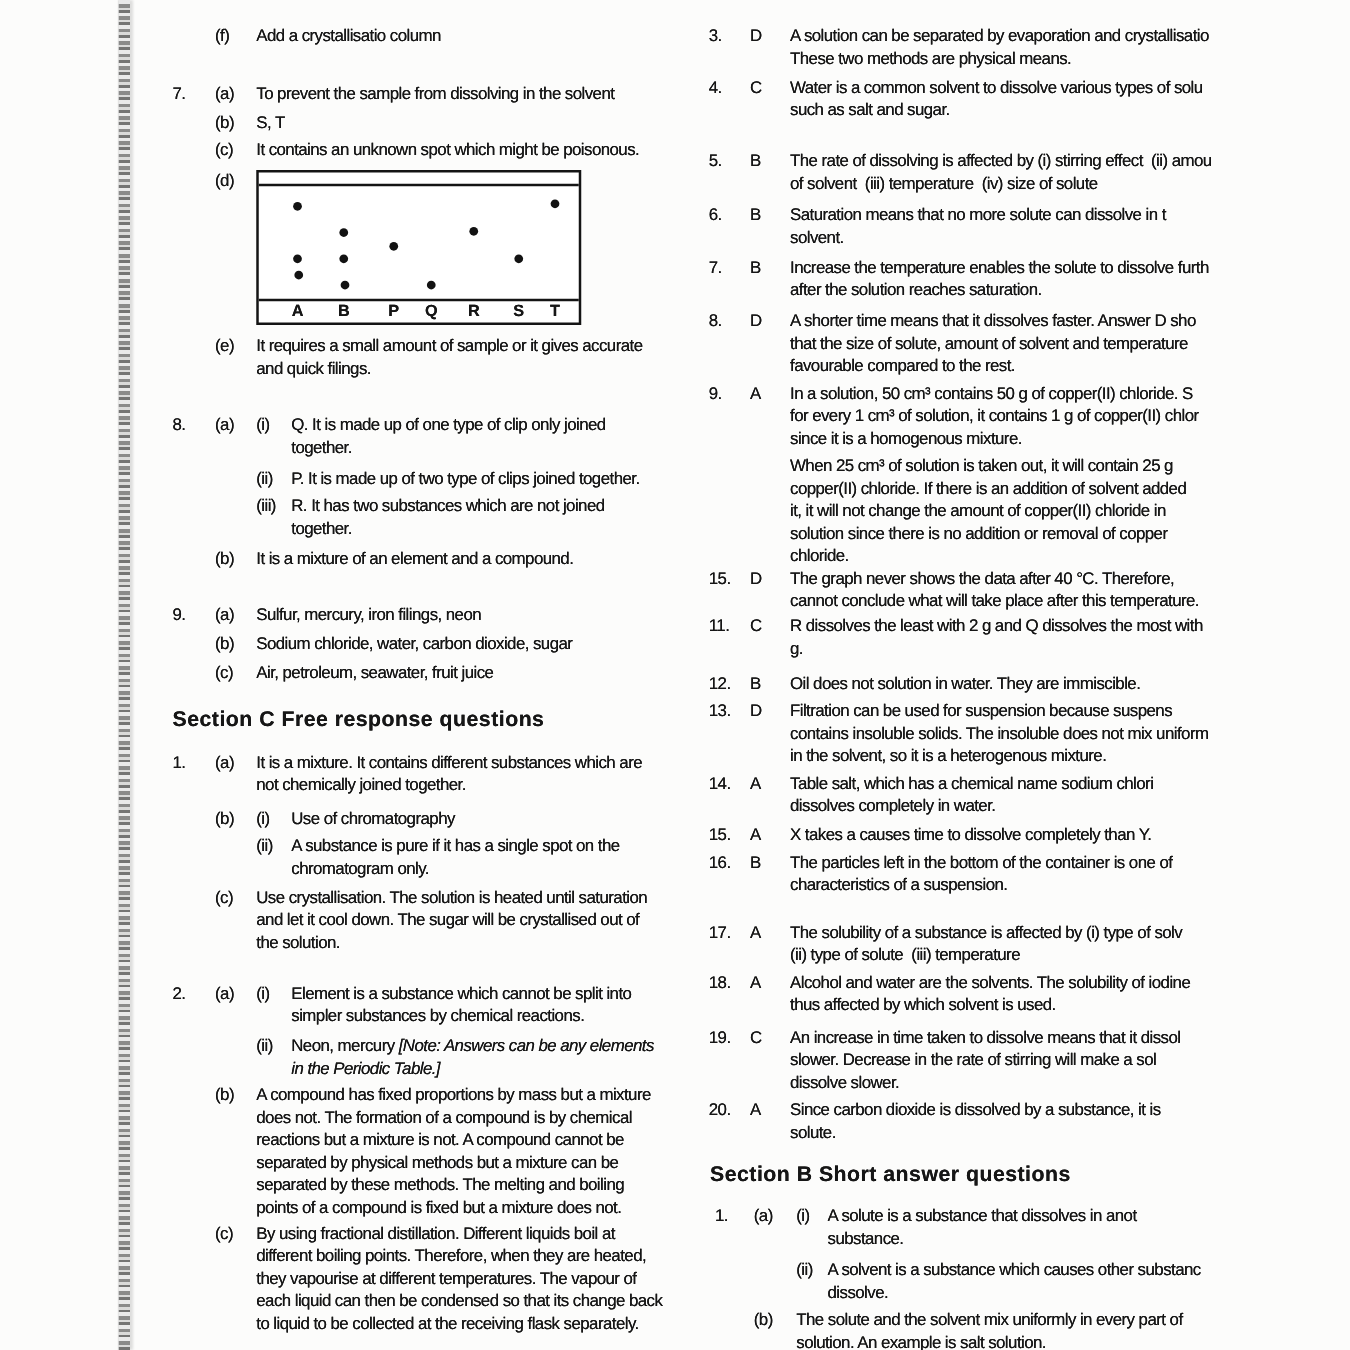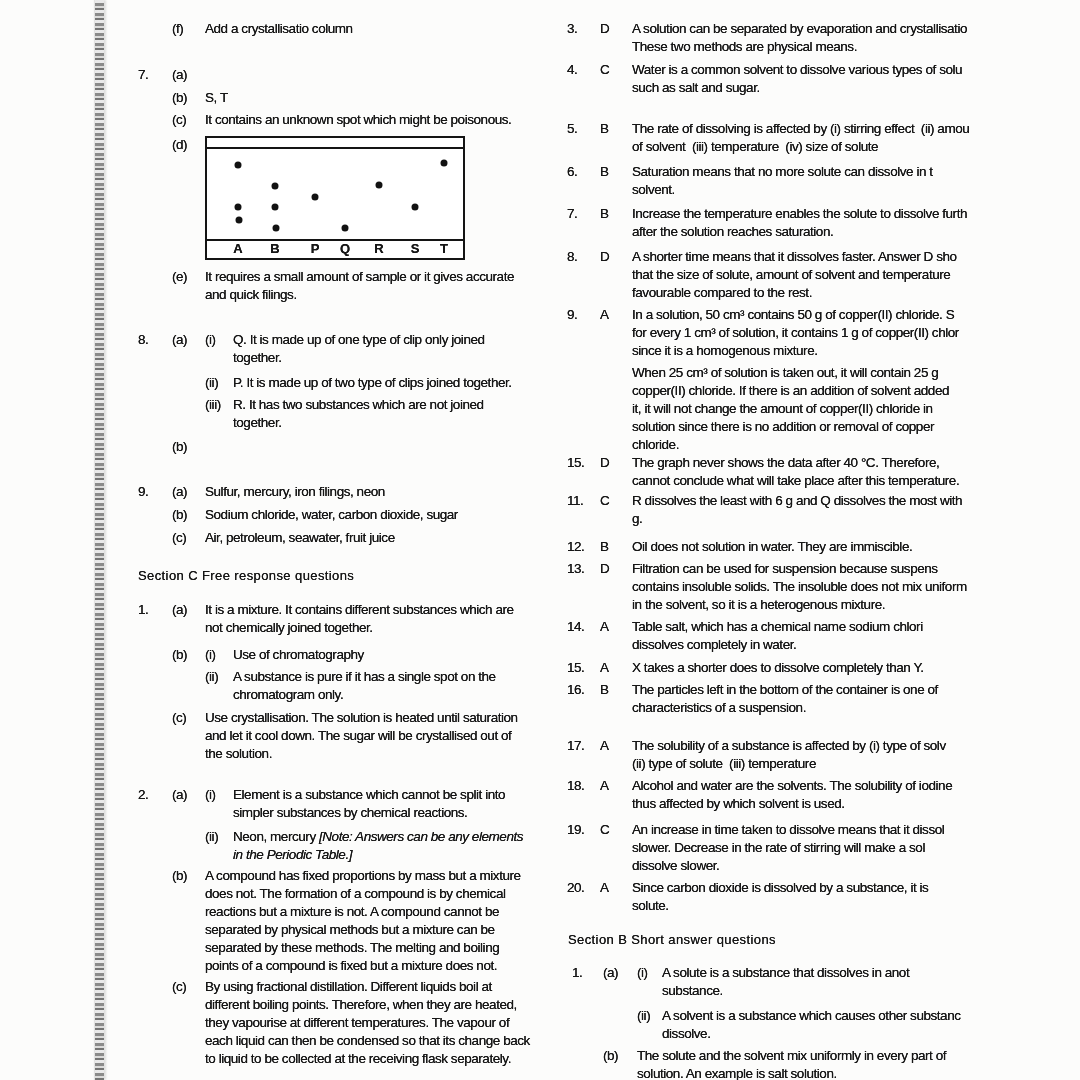--- a/index.html
+++ b/index.html
@@ -30,21 +30,21 @@
   .cell-txt{flex:1;min-width:0;white-space:pre;overflow:hidden;}
   .cell-txt .italic{font-style:italic;white-space:pre;}
   
   .rrow .cell-q{width:38px;padding-left:5px;box-sizing:border-box;}
   .rrow .cell-ans{width:32px;flex:none;}
   
   .srow .cell-q{width:41px;padding-left:10px;box-sizing:border-box;}
   .srow .cell-part{width:34px;}
   .srow .cell-sub{width:25px;}
   .heading{
-    font-size:13px;line-height:22px;font-weight:normal;letter-spacing:.4px;
+    font-size:17px;line-height:22px;font-weight:bold;letter-spacing:.4px;
     text-shadow:0 0 .5px currentColor;
   }
   .col-right .heading{padding-left:6px;}
   
   .chrom{position:relative;width:256px;height:120px;border:2px solid #141414;background:#fff;}
   .chrom .front-line{position:absolute;left:0;right:0;top:9px;height:2px;background:#141414;}
   .chrom .label-line{position:absolute;left:0;right:0;top:101px;height:2px;background:#141414;}
   .chrom .spot{position:absolute;width:7px;height:7px;border-radius:50%;background:#121212;
                transform:translate(-50%,-50%);}
   .chrom .lane-label{position:absolute;top:103px;height:17px;line-height:16px;
@@ -57,20 +57,21 @@
   <div class="binding"></div>
   <div class="col col-left" id="col-left">
       <div class="row lrow" style="margin-top: 0px;">
         <div class="cell cell-q"></div>
         <div class="cell cell-part">(f)</div>
         <div class="cell-txt">Add a crystallisatio column</div>
       </div>
       <div class="row lrow" style="margin-top: 28px;">
         <div class="cell cell-q">7.</div>
         <div class="cell cell-part">(a)</div>
+        <div class="cell-txt">To prevent the sample from dissolving in the solvent</div>
       </div>
       <div class="row lrow" style="margin-top: 5px;">
         <div class="cell cell-q"></div>
         <div class="cell cell-part">(b)</div>
         <div class="cell-txt">S, T</div>
       </div>
       <div class="row lrow" style="margin-top: 4px;">
         <div class="cell cell-q"></div>
         <div class="cell cell-part">(c)</div>
         <div class="cell-txt">It contains an unknown spot which might be poisonous.</div>
@@ -123,20 +124,21 @@
       <div class="row lrow" style="margin-top: 4px;">
         <div class="cell cell-q"></div>
         <div class="cell cell-part"></div>
         <div class="cell cell-sub">(iii)</div>
         <div class="cell-txt">R. It has two substances which are not joined
 together.</div>
       </div>
       <div class="row lrow" style="margin-top: 6px;">
         <div class="cell cell-q"></div>
         <div class="cell cell-part">(b)</div>
+        <div class="cell-txt">It is a mixture of an element and a compound.</div>
       </div>
       <div class="row lrow" style="margin-top: 27px;">
         <div class="cell cell-q">9.</div>
         <div class="cell cell-part">(a)</div>
         <div class="cell-txt">Sulfur, mercury, iron filings, neon</div>
       </div>
       <div class="row lrow" style="margin-top: 5px;">
         <div class="cell cell-q"></div>
         <div class="cell cell-part">(b)</div>
         <div class="cell-txt">Sodium chloride, water, carbon dioxide, sugar</div>
@@ -263,21 +265,21 @@
       </div>
       <div class="row rrow" style="margin-top: 0px;">
         <div class="cell cell-q">15.</div>
         <div class="cell cell-ans">D</div>
         <div class="cell-txt">The graph never shows the data after 40 °C. Therefore,
 cannot conclude what will take place after this temperature.</div>
       </div>
       <div class="row rrow" style="margin-top: 2px;">
         <div class="cell cell-q">11.</div>
         <div class="cell cell-ans">C</div>
-        <div class="cell-txt">R dissolves the least with 6 g and Q dissolves the most with
+        <div class="cell-txt">R dissolves the least with 2 g and Q dissolves the most with
 g.</div>
       </div>
       <div class="row rrow" style="margin-top: 10px;">
         <div class="cell cell-q">12.</div>
         <div class="cell cell-ans">B</div>
         <div class="cell-txt">Oil does not solution in water. They are immiscible.</div>
       </div>
       <div class="row rrow" style="margin-top: 4px;">
         <div class="cell cell-q">13.</div>
         <div class="cell cell-ans">D</div>
@@ -287,21 +289,21 @@
       </div>
       <div class="row rrow" style="margin-top: 4px;">
         <div class="cell cell-q">14.</div>
         <div class="cell cell-ans">A</div>
         <div class="cell-txt">Table salt, which has a chemical name sodium chlori
 dissolves completely in water.</div>
       </div>
       <div class="row rrow" style="margin-top: 5px;">
         <div class="cell cell-q">15.</div>
         <div class="cell cell-ans">A</div>
-        <div class="cell-txt">X takes a shorter does to dissolve completely than Y.</div>
+        <div class="cell-txt">X takes a causes time to dissolve completely than Y.</div>
       </div>
       <div class="row rrow" style="margin-top: 4px;">
         <div class="cell cell-q">16.</div>
         <div class="cell cell-ans">B</div>
         <div class="cell-txt">The particles left in the bottom of the container is one of
 characteristics of a suspension.</div>
       </div>
       <div class="row rrow" style="margin-top: 20px;">
         <div class="cell cell-q">17.</div>
         <div class="cell cell-ans">A</div>

